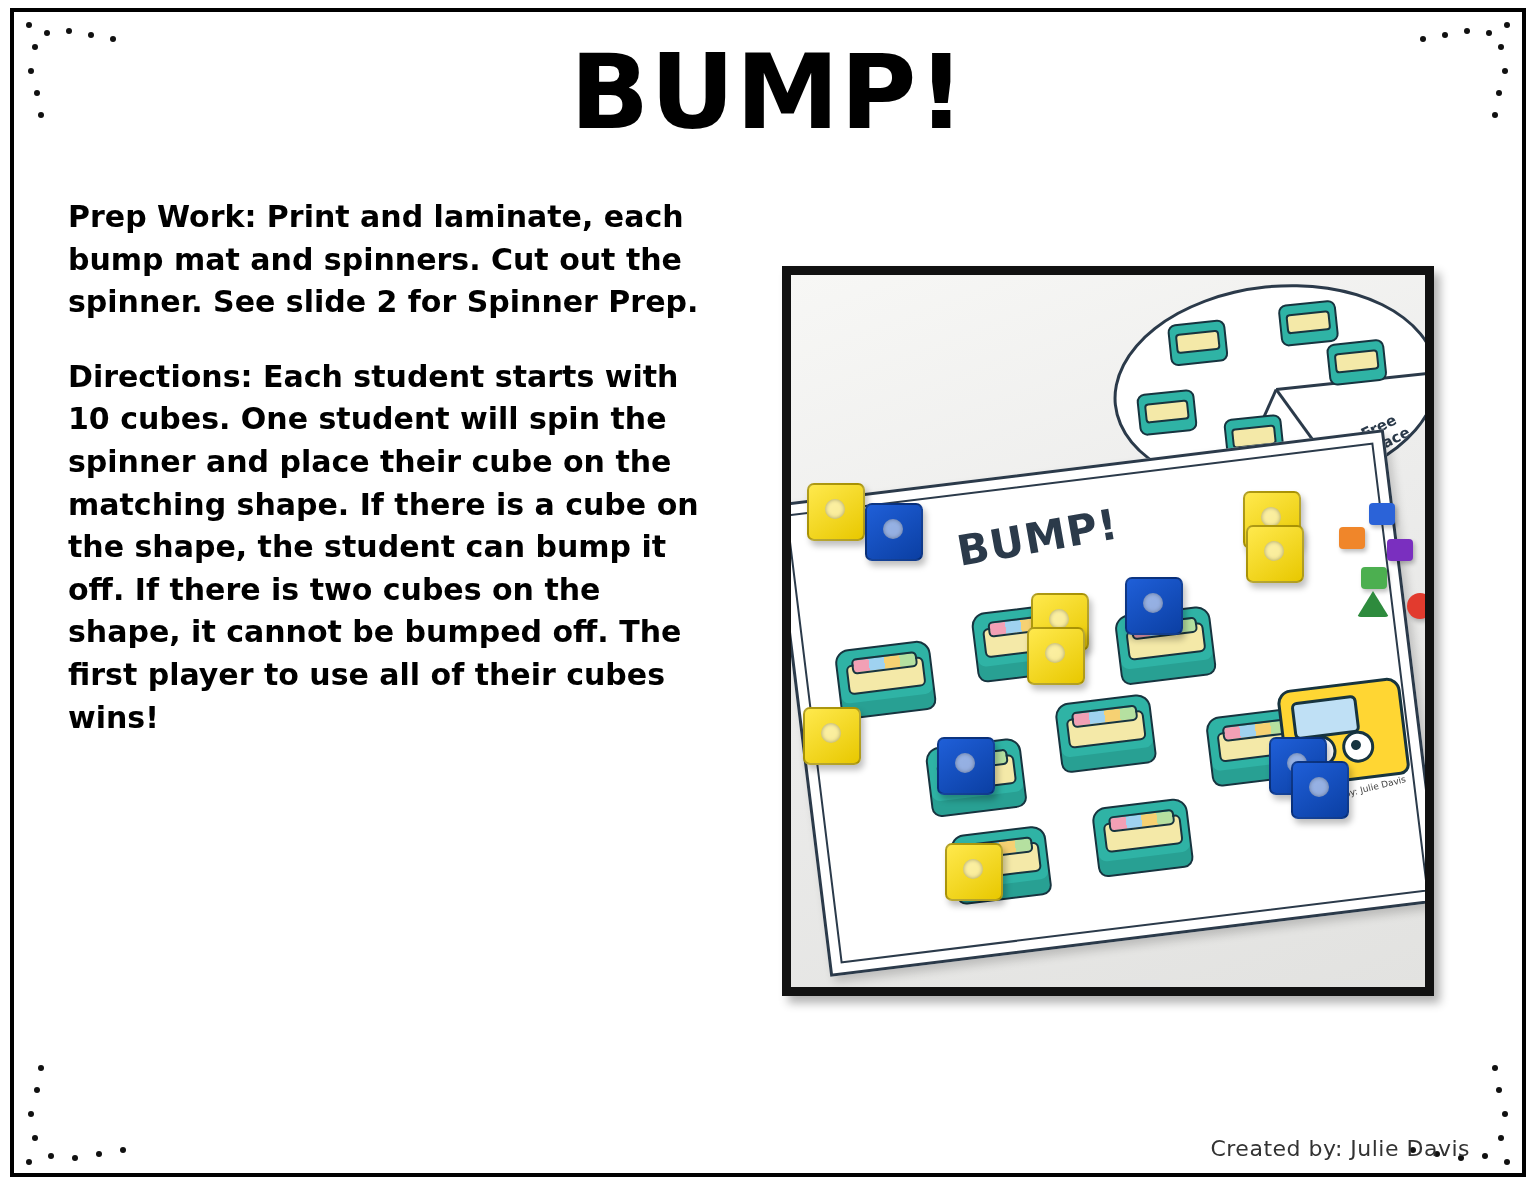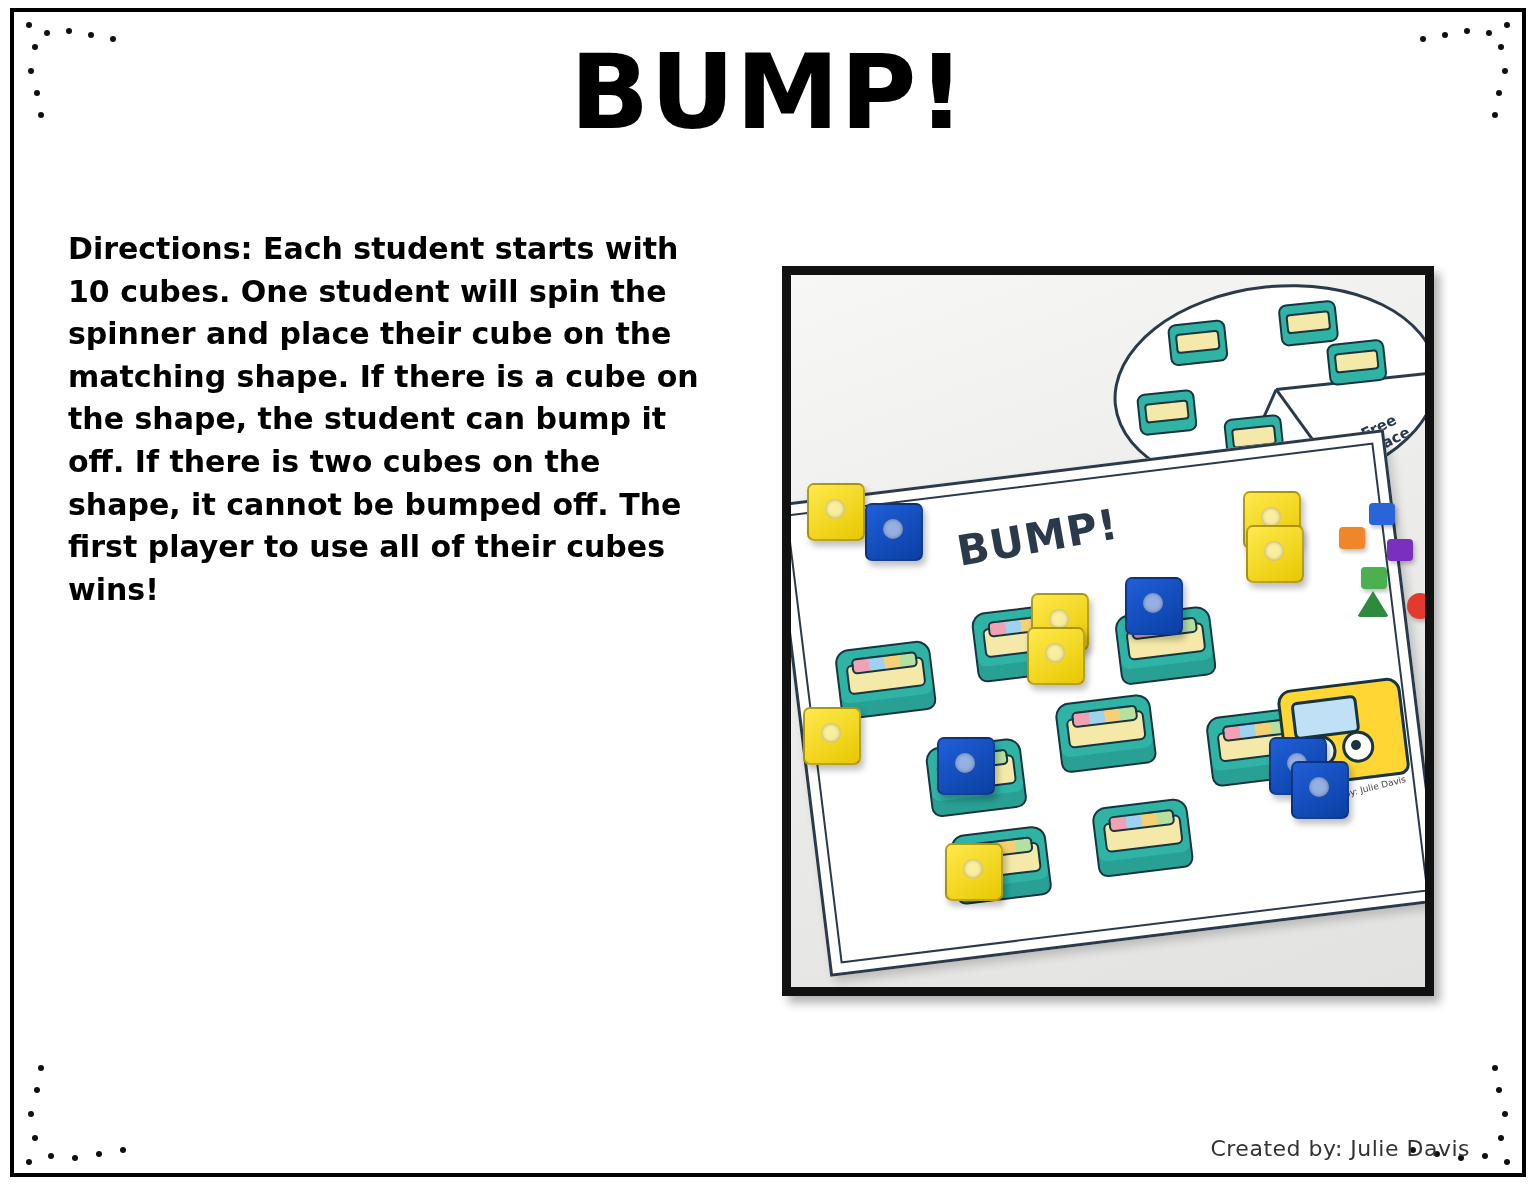--- a/index.html
+++ b/index.html
@@ -352,20 +352,21 @@
     <span class="dot" style="right:98px;bottom:14px;"></span>
     <span class="dot" style="right:10px;bottom:26px;"></span>
     <span class="dot" style="right:6px;bottom:50px;"></span>
     <span class="dot" style="right:12px;bottom:74px;"></span>
     <span class="dot" style="right:16px;bottom:96px;"></span>
   </div>
 
   <div class="title">BUMP!</div>
 
   <div class="text-col">
+    <p class="para">Prep Work: Print and laminate, each bump mat and spinners. Cut out the spinner. See slide 2 for Spinner Prep.</p>
     <p class="para">Directions: Each student starts with 10 cubes. One student will spin the spinner and place their cube on the matching shape. If there is a cube on the shape, the student can bump it off. If there is two cubes on the shape, it cannot be bumped off. The first player to use all of their cubes wins!</p>
   </div>
 
   <div class="photo-wrap">
     <div class="photo">
 
       <div class="spinner">
         <span class="sl" style="transform: rotate(0deg);"></span>
         <span class="sl" style="transform: rotate(60deg);"></span>
         <span class="sl" style="transform: rotate(120deg);"></span>

